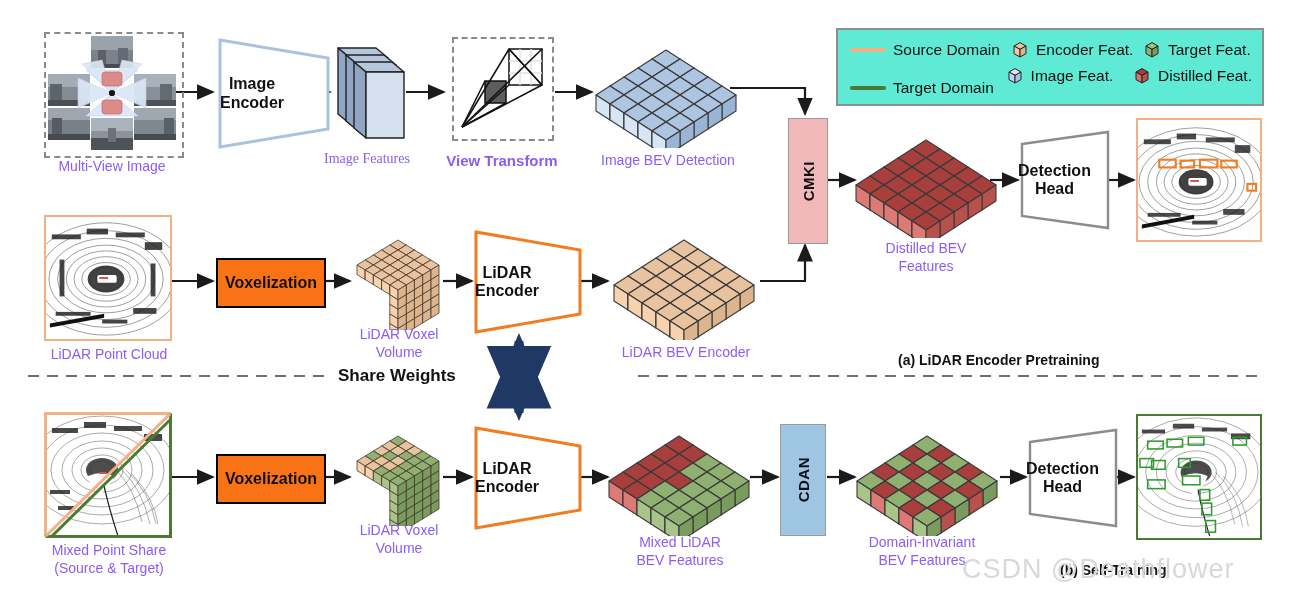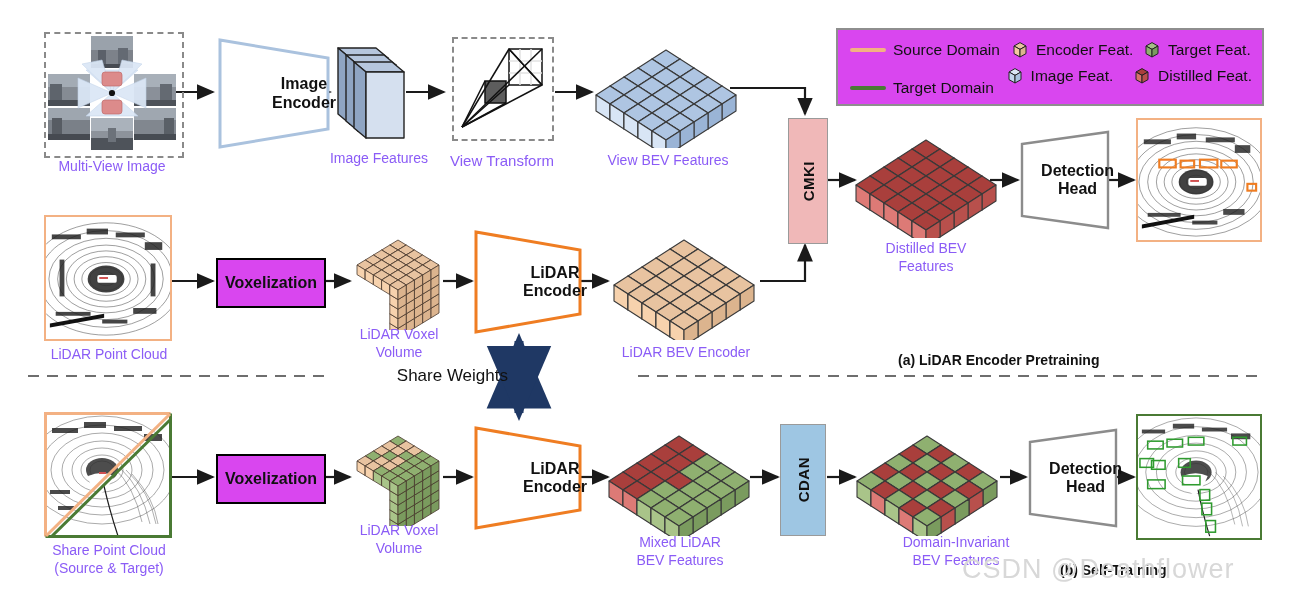--- a/index.html
+++ b/index.html
@@ -2,42 +2,42 @@
 <html><head>
 <meta charset="utf-8">
 <style>
   html,body{margin:0;padding:0;background:#fff;}
   body{width:1291px;height:604px;position:relative;overflow:hidden;
        font-family:"Liberation Sans",sans-serif;color:#111;}
   .stage{position:absolute;left:0;top:0;width:1291px;height:604px;}
   .abs{position:absolute;}
   .lbl{font-size:14px;color:#1b2a4a;white-space:nowrap;text-align:center;line-height:1.25;}
   .lbl.dark{color:#8b5cf6;}
-  .bold{font-weight:normal;}
+  .bold{font-weight:bold;}
 
   
-  .trap{position:absolute;display:flex;align-items:center;justify-content:flex-end;}
+  .trap{position:absolute;display:flex;align-items:center;justify-content:flex-start;}
   .trap svg{position:absolute;left:0;top:0;}
   .trap .ttext{position:relative;font-weight:bold;font-size:16px;text-align:center;
                line-height:1.15;color:#111;z-index:2;}
 
   
   .boxlbl{position:absolute;display:flex;align-items:center;justify-content:center;
-          font-weight:bold;font-size:16px;background:#d946ef;border:2.5px solid #000;
+          font-weight:bold;font-size:16px;background:#f97316;border:2.5px solid #000;
           color:#111;}
   .vblock{position:absolute;display:flex;align-items:center;justify-content:center;
           border:1.5px solid #9a9a9a;}
   .vblock span{writing-mode:vertical-rl;transform:rotate(180deg);
                font-weight:bold;font-size:15px;letter-spacing:.5px;color:#111;}
 
   
   .dash{position:absolute;border:2px dashed #8a8a8a;}
 
   
-  .legend{position:absolute;border:2px solid #8e8e8e;background:#d946ef;
+  .legend{position:absolute;border:2px solid #8e8e8e;background:#5eead4;
           padding:7px 10px 7px 12px;box-sizing:border-box;}
   .legrow{display:flex;align-items:center;height:26px;}
   .legcell{display:flex;align-items:center;}
   .legtext{font-size:15.5px;color:#111;white-space:nowrap;}
   .swatch-line{width:36px;height:4px;border-radius:2px;margin-right:7px;}
   .swatch-cube{width:20px;height:20px;margin-right:6px;flex:0 0 auto;}
 
   
   .pcframe{position:absolute;box-sizing:border-box;background:#fff;overflow:hidden;}
   .pc-canvas{position:absolute;left:0;top:0;width:100%;height:100%;}
@@ -238,21 +238,21 @@
         <polygon points="8,6 8,72 20,82 20,16" fill="#8fa5c3"></polygon>
         <rect x="20" y="16" width="38" height="66" fill="#d5e0ef"></rect>
       </g>
       <g transform="translate(16,14)">
         <polygon points="8,6 46,6 58,16 20,16" fill="#b6c6dd"></polygon>
         <polygon points="8,6 8,72 20,82 20,16" fill="#8fa5c3"></polygon>
         <rect x="20" y="16" width="38" height="66" fill="#d5e0ef"></rect>
       </g>
     </g>
   </svg>
-  <div class="lbl dark abs" style="left:314px;top:150px;width:130px;">Image Features</div>
+  <div class="lbl dark abs" style="left:302px;top:150px;width:130px;font-family:Liberation Serif, serif;">Image Features</div>
 
   <div class="dash" style="left:452px;top:37px;width:98px;height:100px;"></div>
   <svg class="abs" style="left:456px;top:41px;" width="92" height="94" viewBox="0 0 92 94">
     <g stroke="#111" stroke-width="1.5" fill="none">
       <polygon points="53,8 86,8 86,44 53,44" fill="#fff"></polygon>
       <line x1="64" y1="8" x2="64" y2="44" stroke="#e2e2e2"></line>
       <line x1="75" y1="8" x2="75" y2="44" stroke="#e2e2e2"></line>
       <line x1="53" y1="20" x2="86" y2="20" stroke="#e2e2e2"></line>
       <line x1="53" y1="32" x2="86" y2="32" stroke="#e2e2e2"></line>
       <polygon points="53,8 86,44" stroke="#111"></polygon>
@@ -388,21 +388,21 @@
         <polygon points="60,75 74,84 60,93 46,84" fill="#aec5e2"></polygon>
         <polygon points="46,84 60,93 60,109 46,100" fill="#d8e5f5"></polygon>
         <polygon points="74,84 60,93 60,109 74,100" fill="#9ab4d6"></polygon>
       </g>
       <g stroke="#3a3a3a" stroke-width="1.1" stroke-linejoin="round">
         <polygon points="74,84 88,93 74,102 60,93" fill="#aec5e2"></polygon>
         <polygon points="60,93 74,102 74,118 60,109" fill="#d8e5f5"></polygon>
         <polygon points="88,93 74,102 74,118 88,109" fill="#9ab4d6"></polygon>
       </g>
     </svg>
-  <div class="lbl dark abs" style="left:588px;top:152px;width:160px;">View BEV Features</div>
+  <div class="lbl dark abs" style="left:588px;top:152px;width:160px;">Image BEV Detection</div>
 
   <div class="vblock" style="left:788px;top:118px;width:38px;height:124px;background:#f0b8b8;">
     <span>CMKI</span>
   </div>
 
   <svg class="abs" style="left:852px;top:128px;" width="148" height="110" viewBox="0 0 148 110">
       <g stroke="#3a3a3a" stroke-width="1.1" stroke-linejoin="round">
         <polygon points="74,12 88,21 74,30 60,21" fill="#a93f3c"></polygon>
         <polygon points="60,21 74,30 74,46 60,37" fill="#dd7a76"></polygon>
         <polygon points="88,21 74,30 74,46 88,37" fill="#b8504c"></polygon>
@@ -1061,21 +1061,21 @@
         <polygon points="76,84 62,93 62,109 76,100" fill="#dcb48e"></polygon>
       </g>
       <g stroke="#3a3a3a" stroke-width="1.1" stroke-linejoin="round">
         <polygon points="76,84 90,93 76,102 62,93" fill="#e8c3a0"></polygon>
         <polygon points="62,93 76,102 76,118 62,109" fill="#f7d2ad"></polygon>
         <polygon points="90,93 76,102 76,118 90,109" fill="#dcb48e"></polygon>
       </g>
     </svg>
   <div class="lbl dark abs" style="left:608px;top:344px;width:156px;">LiDAR BEV Encoder</div>
 
-  <div class="abs bold" style="left:338px;top:366px;width:170px;font-size:17px;text-align:right;color:#111;">Share Weights</div>
+  <div class="abs bold" style="left:338px;top:366px;width:170px;font-size:17px;color:#111;">Share Weights</div>
 
   <div class="cap" style="left:898px;top:352px;">(a) LiDAR Encoder Pretraining</div>
 
   <div class="pcframe" style="left:44px;top:412px;width:128px;height:126px;border:none;">
     <svg class="pc-canvas" viewBox="0 0 128 126" preserveAspectRatio="none">
       <rect x="0" y="0" width="128" height="126" fill="#fff"></rect>
       <g stroke="#2a2a2a" fill="none" stroke-width="0.5" opacity="0.8">
         <ellipse cx="58" cy="58" rx="12" ry="9"></ellipse>
           <ellipse cx="58" cy="58" rx="21" ry="15"></ellipse>
         <ellipse cx="58" cy="58" rx="30" ry="22"></ellipse>
@@ -1105,21 +1105,21 @@
 
       <g fill="none" stroke-width="3">
         <path d="M1.5,124.5 L1.5,1.5 L126.5,1.5" stroke="#f3b183"></path>
         <path d="M126.5,1.5 L126.5,124.5 L1.5,124.5" stroke="#4a7a34"></path>
         <line x1="126" y1="2" x2="2" y2="124" stroke="#f3b183" stroke-width="3"></line>
         <line x1="128" y1="6" x2="6" y2="126" stroke="#4a7a34" stroke-width="3"></line>
       </g>
     </svg>
   </div>
   <div class="lbl dark abs" style="left:30px;top:542px;width:158px;">
-    <span>Share Point Cloud</span><br>
+    <span>Mixed Point Share</span><br>
     <span>(Source &amp; Target)</span>
   </div>
 
   <div class="boxlbl" style="left:216px;top:454px;width:106px;height:46px;">
     <span>Voxelization</span>
   </div>
 
   <svg class="abs" style="left:350px;top:426px;" width="96" height="100" viewBox="0 0 96 100">
       <g stroke="#4a3a2e" stroke-width="0.8" stroke-linejoin="round">
         <polygon points="48,48.4 56.2,53.4 48,58.4 39.8,53.4" fill="#e8c3a0"></polygon>
@@ -1698,21 +1698,21 @@
         <polygon points="61,75 75,84 61,93 47,84" fill="#a93f3c"></polygon>
         <polygon points="47,84 61,93 61,109 47,100" fill="#dd7a76"></polygon>
         <polygon points="75,84 61,93 61,109 75,100" fill="#b8504c"></polygon>
       </g>
       <g stroke="#3a3a3a" stroke-width="1.1" stroke-linejoin="round">
         <polygon points="75,84 89,93 75,102 61,93" fill="#8fb070"></polygon>
         <polygon points="61,93 75,102 75,118 61,109" fill="#a9c489"></polygon>
         <polygon points="89,93 75,102 75,118 89,109" fill="#7a9b5e"></polygon>
       </g>
     </svg>
-  <div class="lbl dark abs" style="left:876px;top:534px;width:160px;text-align:center;">
+  <div class="lbl dark abs" style="left:842px;top:534px;width:160px;text-align:center;">
     <span>Domain-Invariant</span><br>
     <span>BEV Features</span>
   </div>
 
   <div class="trap" style="left:1026px;top:426px;width:96px;height:104px;">
     <svg width="96" height="104" viewBox="0 0 96 104">
       <polygon points="4,16 90,4 90,100 4,88" fill="#fff" stroke="#8c8c8c" stroke-width="2.4"></polygon>
     </svg>
     <div class="ttext">
       <span>Detection</span><br>

